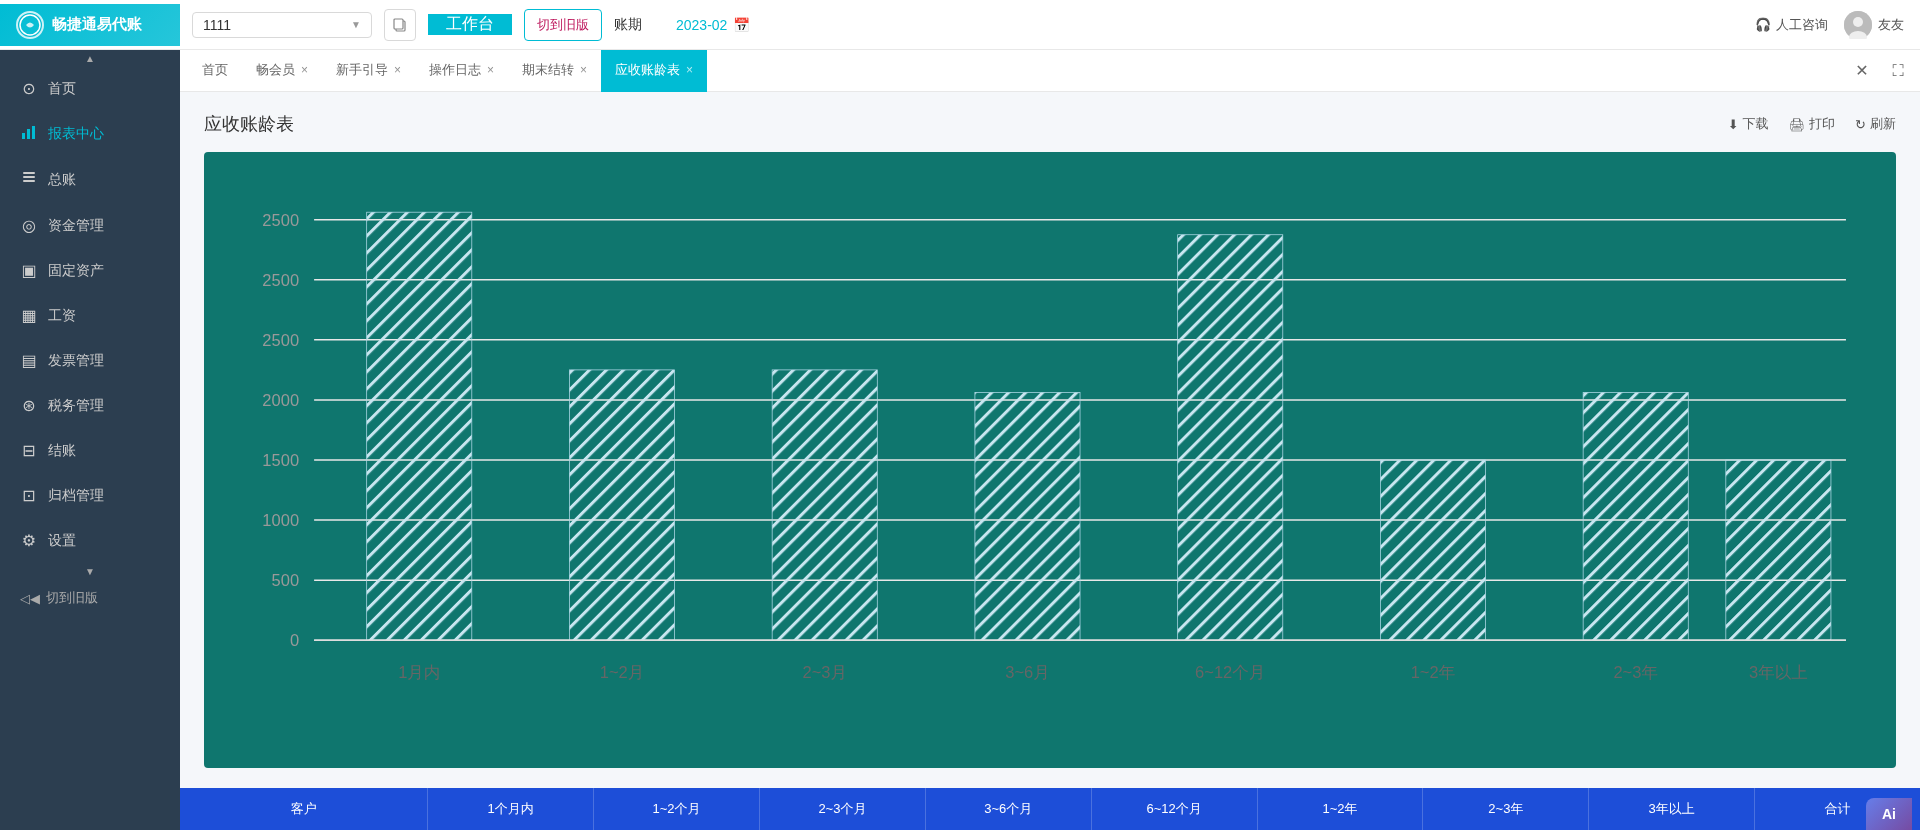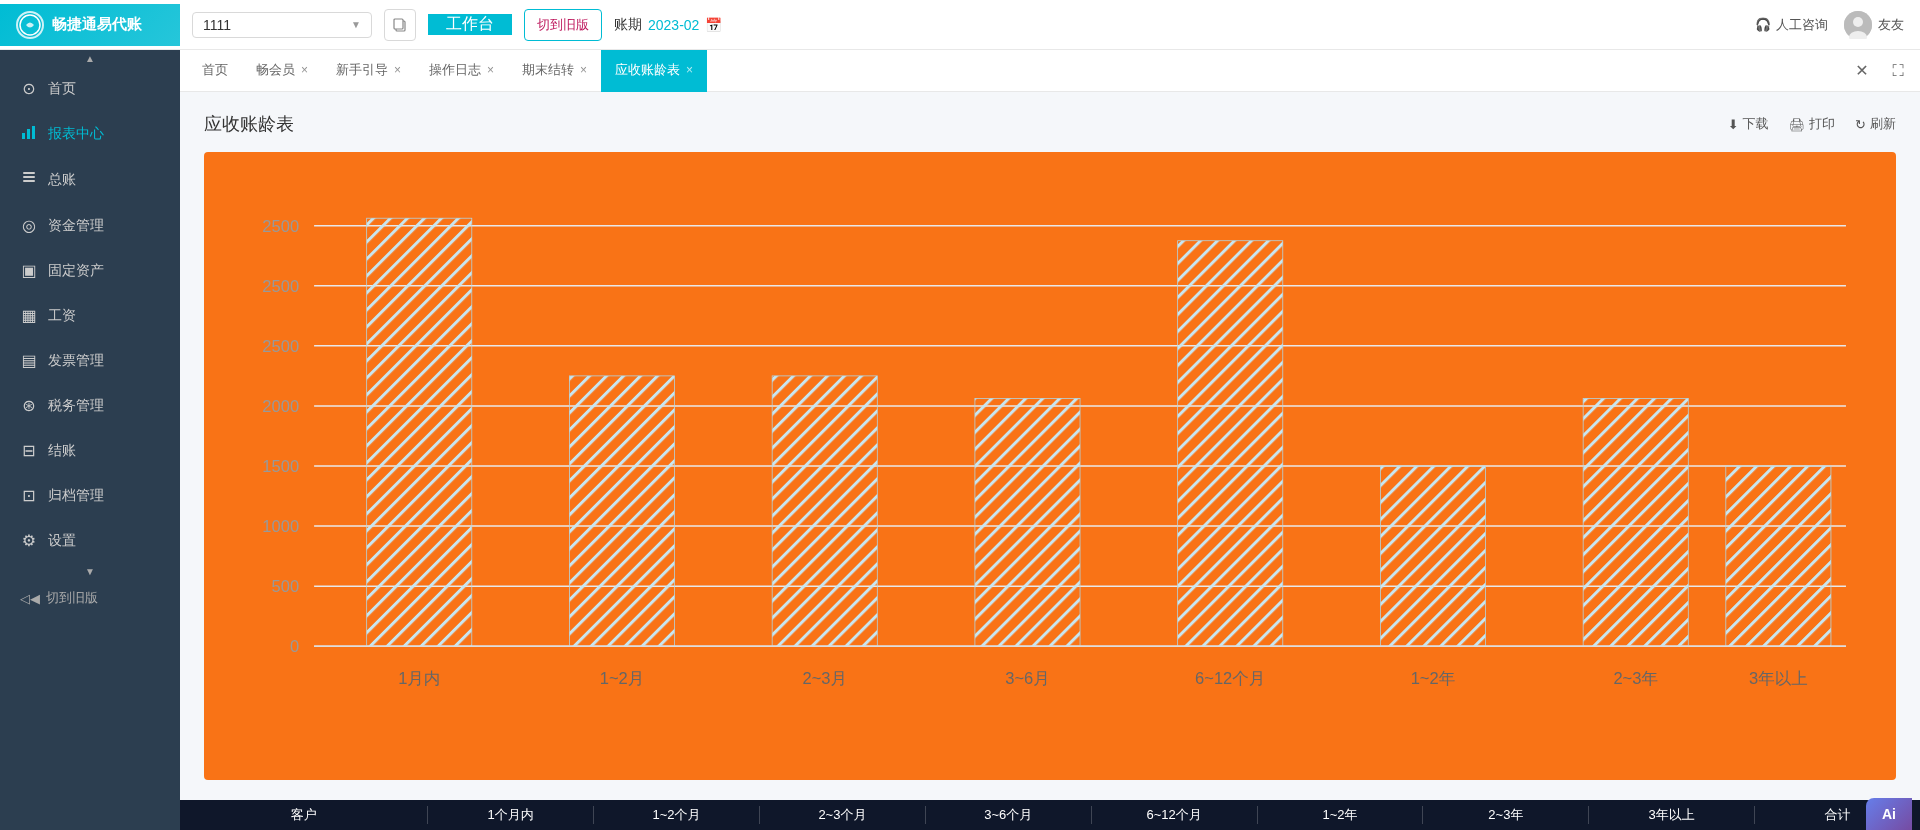--- a/index.html
+++ b/index.html
@@ -147,30 +147,30 @@
     .title-actions {
       display: flex; align-items: center; gap: 20px;
     }
     .title-action-btn {
       display: flex; align-items: center; gap: 4px;
       color: #555; cursor: pointer; font-size: 13px;
     }
 
     
     .chart-container {
-      background: #f97316; border-radius: 4px; padding: 20px;
+      background: #0f766e; border-radius: 4px; padding: 20px;
       flex: 1; min-height: 400px; position: relative;
     }
     .chart-svg {
       width: 100%; height: 100%;
     }
 
     
     .table-header-bar {
-      background: #0f172a; display: flex; height: 30px; flex-shrink: 0; align-items: center;
+      background: #1d4ed8; display: flex; height: 42px; flex-shrink: 0;
     }
     .table-header-cell {
       flex: 1; display: flex; align-items: center; justify-content: center;
       color: #fff; font-size: 13px; border-right: 1px solid rgba(255,255,255,0.2);
     }
     .table-header-cell:last-child { border-right: none; }
     .table-header-cell.wide { flex: 1.5; }
 
     
     .ai-badge {
@@ -204,21 +204,21 @@
       <rect x="4" y="4" width="9" height="10" rx="1" stroke="#888" stroke-width="1.2" fill="none"></rect>
       <rect x="2" y="2" width="9" height="10" rx="1" stroke="#888" stroke-width="1.2" fill="white"></rect>
     </svg>
   </div>
 
   <button class="workbench-btn">工作台</button>
   <button class="switch-old-btn">切到旧版</button>
 
   <div class="period-info">
     <span>账期</span>
-    <span style="color:#00bcd4; font-weight:500;">2023-02</span>
+    <span style="color:#00bcd4; font-weight:500;margin-left:28px;">2023-02</span>
     <span class="period-icon">📅</span>
   </div>
 
   <div class="header-right">
     <div class="consult-btn">
       <span>🎧</span>
       <span>人工咨询</span>
     </div>
     <div class="user-info">
       <div class="avatar">

